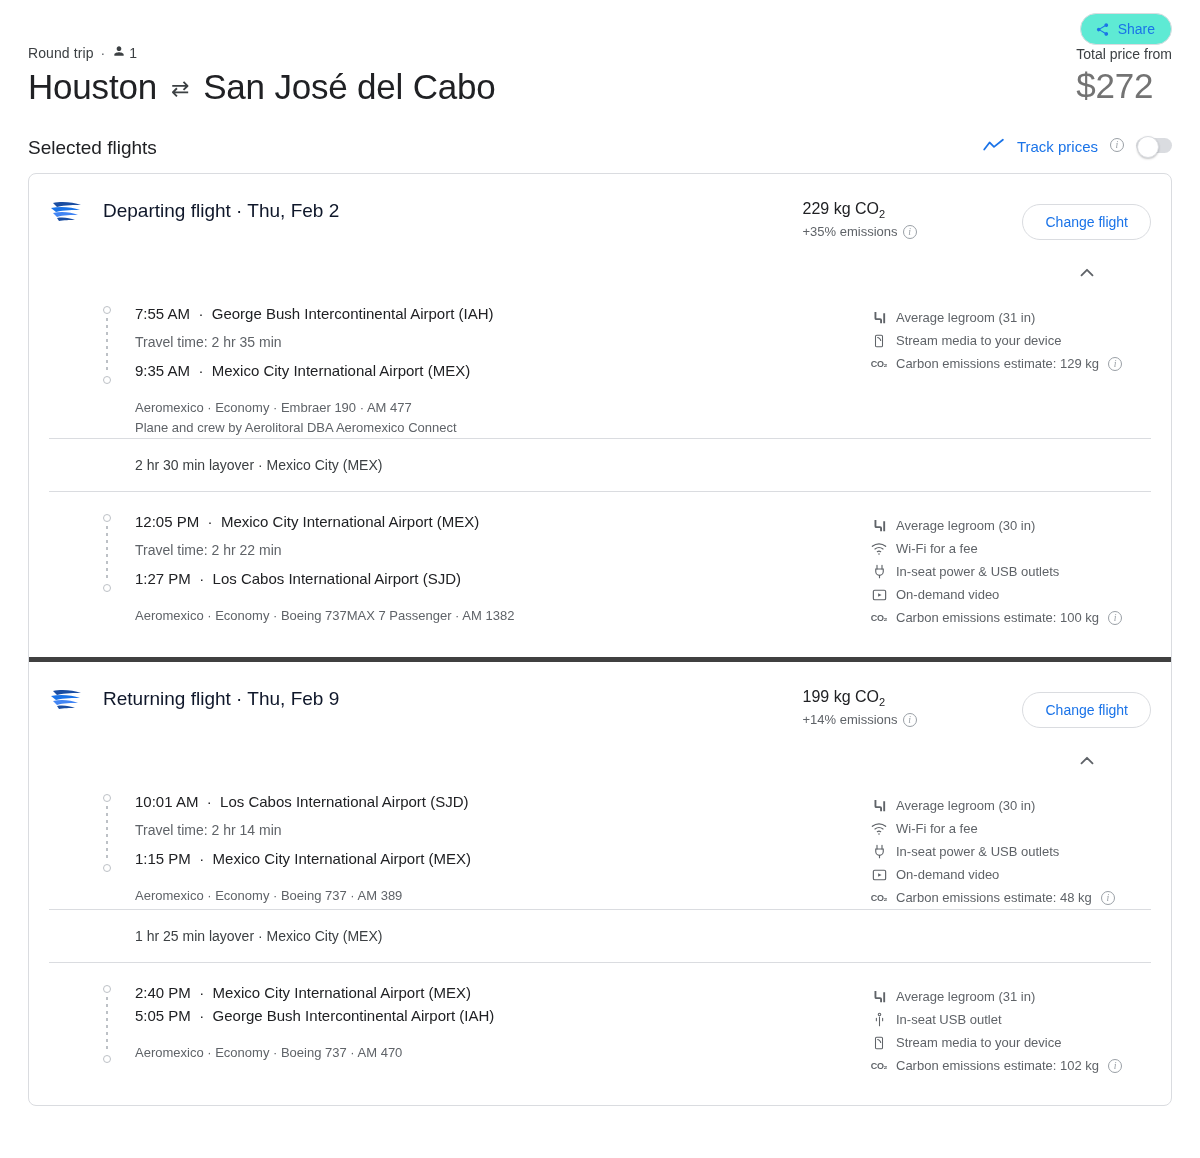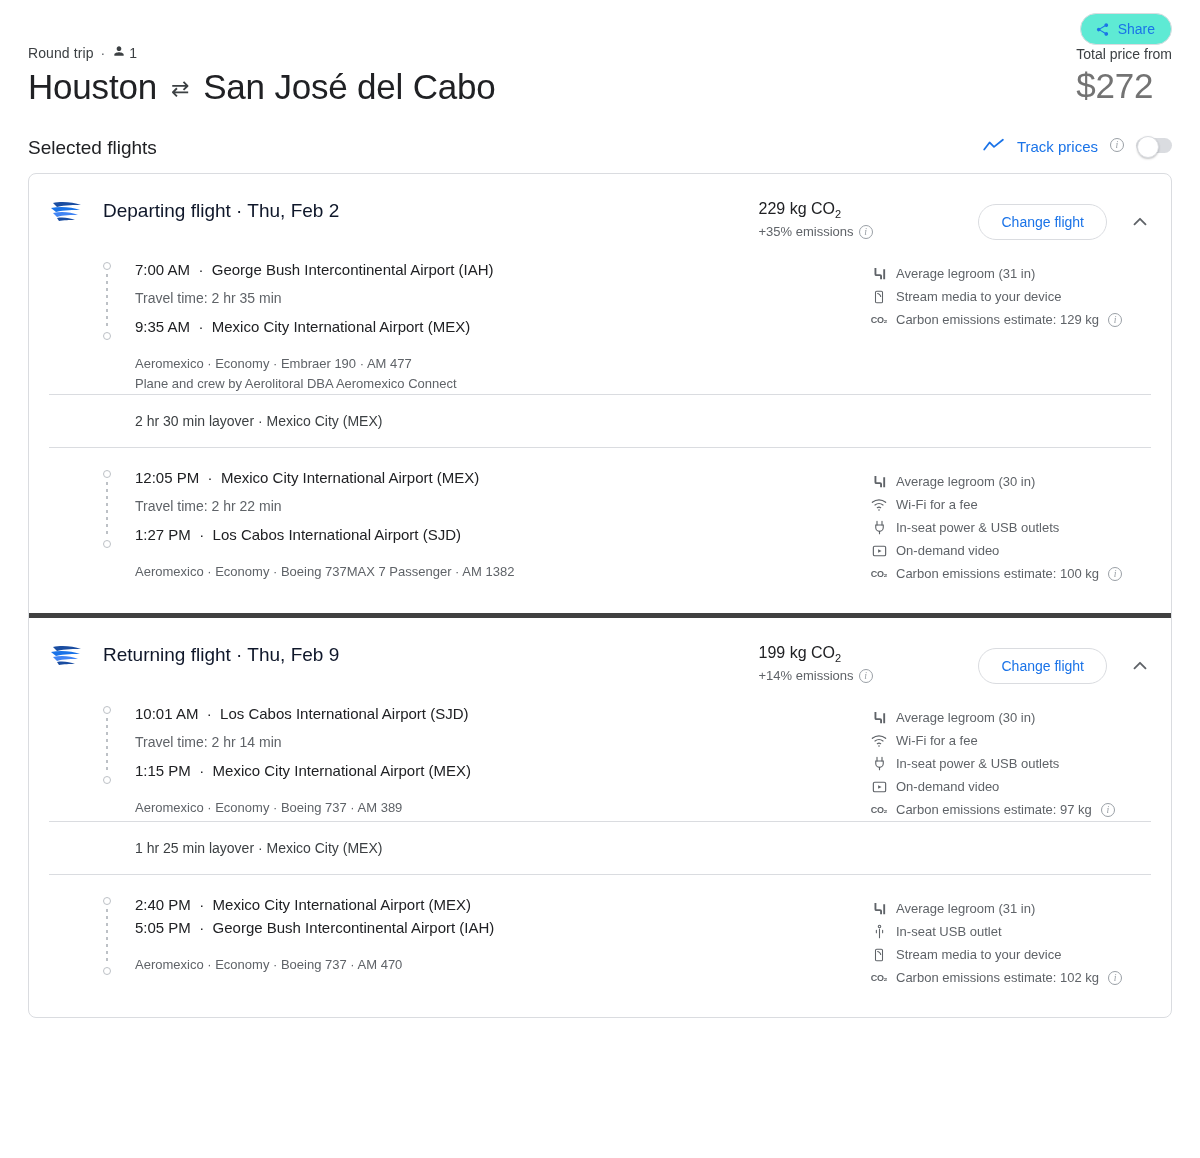--- a/index.html
+++ b/index.html
@@ -74,21 +74,21 @@
   .leg { padding: 0; }
   .leg + .leg { border-top: 5px solid #404040; }
 
   .leg-head { display: flex; align-items: flex-start; padding: 22px 20px 0 20px; }
   .airline-logo { width: 40px; flex: 0 0 40px; padding-top: 2px; }
   .leg-title { font-size: 19px; color: #0f172a; flex: 1; padding-left: 14px; padding-top: 4px; }
   .co2 { width: 220px; padding-top: 4px; }
   .co2 .big { font-size: 16px; color: #202124; }
   .co2 .big sub { font-size: 11px; }
   .co2 .sub { font-size: 13px; color: #5f6368; margin-top: 4px; display: flex; align-items: center; gap: 5px; }
-  .chg-wrap { display: flex; align-items: center; gap: 22px; padding-top: 8px; }
+  .chg-wrap { display: flex; align-items: center; gap: 22px; padding-top: 8px; flex-direction: column; }
   .chg-btn {
     border: 1px solid #dadce0; border-radius: 18px; height: 36px; padding: 0 22px;
     background: #fff; color: #1a73e8; font-size: 14px; font-weight: 500; cursor: pointer;
     white-space: nowrap;
   }
   .caret { width: 22px; height: 22px; cursor: pointer; }
 
   
   .seg { display: flex; padding: 0 20px; }
   .seg-left { flex: 1; padding-left: 54px; position: relative; }
@@ -208,21 +208,21 @@
 
       <div class="seg">
         <div class="seg-left">
           <div class="seg-rows" style="padding-left:32px;">
             <div class="timeline" style="left:0px; top:22px; height:78px;">
               <span class="tl-dot" style="top:0px;"></span>
               <span class="tl-dash" style="top:12px; height:56px;"></span>
               <span class="tl-dot" style="top:70px;"></span>
             </div>
             <div class="row-time">
-              <span>7:00 AM</span>
+              <span>7:55 AM</span>
               <span>&nbsp;·&nbsp;</span>
               <span>George Bush Intercontinental Airport (IAH)</span>
             </div>
             <div class="row-travel">Travel time: 2 hr 35 min</div>
             <div class="row-time">
               <span>9:35 AM</span>
               <span>&nbsp;·&nbsp;</span>
               <span>Mexico City International Airport (MEX)</span>
             </div>
             <div class="row-detail">
@@ -418,21 +418,21 @@
             <span class="ic">
               <svg width="15" height="14" viewBox="0 0 22 20" fill="none" stroke="#5f6368" stroke-width="1.7" aria-hidden="true">
                   <rect x="2" y="3" width="18" height="14" rx="2"></rect>
                   <path d="M9 7.5l5 2.5-5 2.5z" fill="#5f6368" stroke="none"></path>
                 </svg>
             </span>
             <span>On-demand video</span>
           </div>
           <div class="amen">
             <span class="ic co2tag">CO₂</span>
-            <span>Carbon emissions estimate: 97 kg</span>
+            <span>Carbon emissions estimate: 48 kg</span>
             <span class="info-circle">i</span>
           </div>
         </div>
       </div>
 
       <div class="layover">1 hr 25 min layover · Mexico City (MEX)</div>
 
       <div class="seg seg-pad-bottom">
         <div class="seg-left">
           <div class="seg-rows" style="padding-left:32px;">

